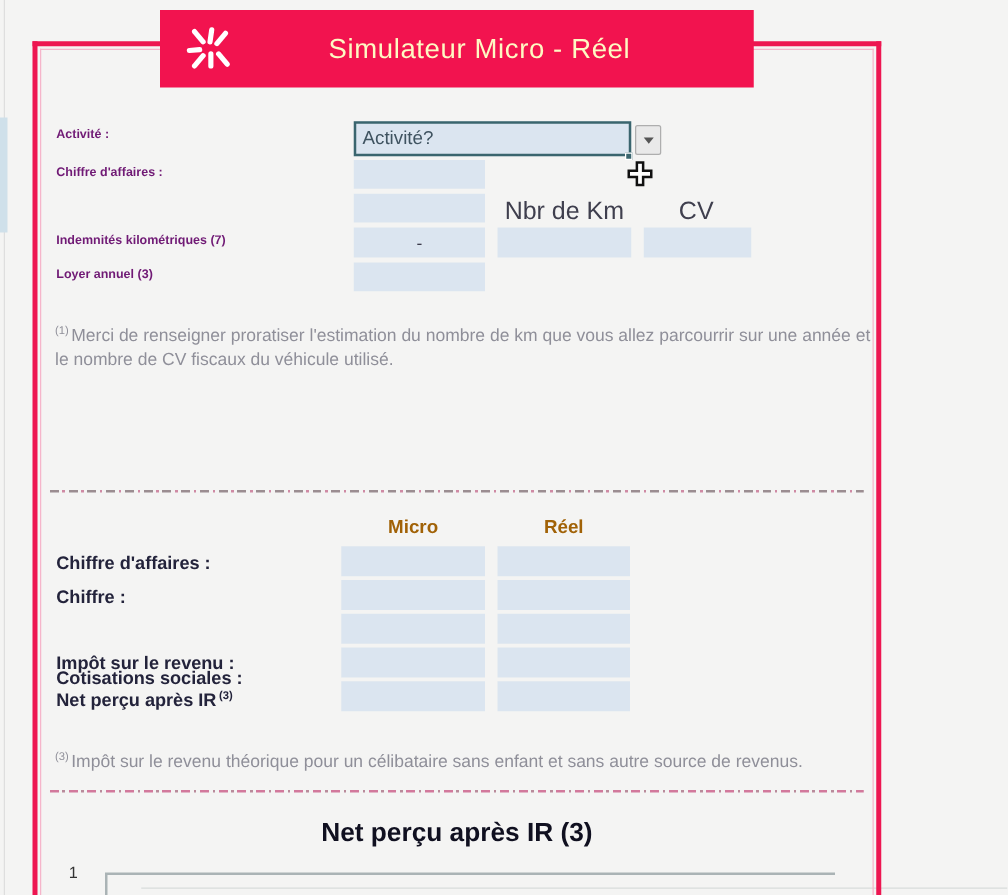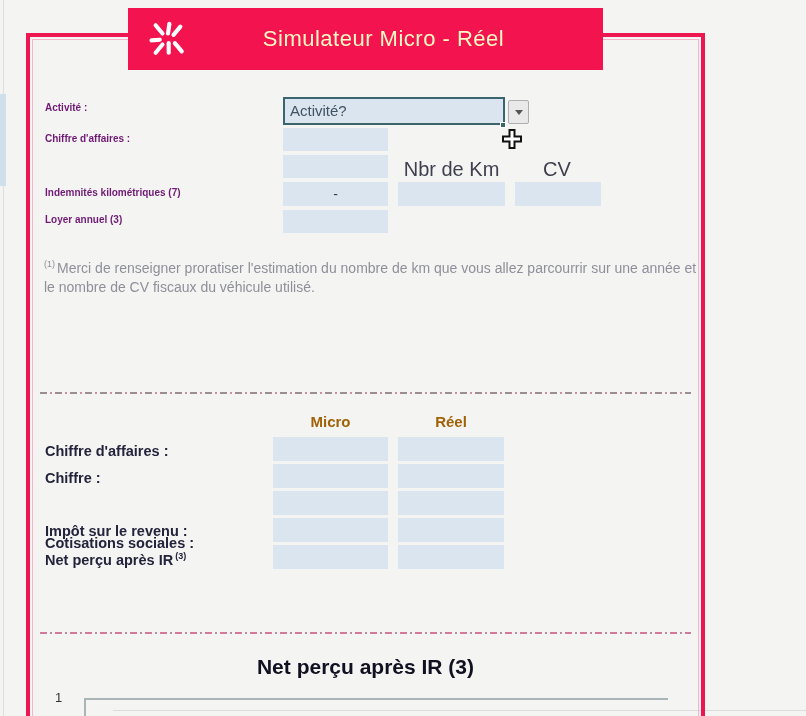--- a/index.html
+++ b/index.html
@@ -181,20 +181,21 @@
   <div class="cell" style="left:398px; top:491px; width:106px; height:24px;"></div>
 
   <div class="tbl-label" style="top:523px;">Impôt sur le revenu :</div>
   <div class="cell" style="left:273px; top:518px; width:115px; height:24px;"></div>
   <div class="cell" style="left:398px; top:518px; width:106px; height:24px;"></div>
 
   <div class="tbl-label" style="top:551px;"><span>Net perçu après IR</span><span class="sup">(3)</span></div>
   <div class="cell" style="left:273px; top:545px; width:115px; height:24px;"></div>
   <div class="cell" style="left:398px; top:545px; width:106px; height:24px;"></div>
 
+  <div class="note" style="top:596px; width:662px;"><span class="sup">(3)</span><span>Impôt sur le revenu théorique pour un célibataire sans enfant et sans autre source de revenus.</span></div>
 
   <div class="divider pink" style="top:632px;"></div>
 
   <div class="chart-title">Net perçu après IR (3)</div>
   <div class="axis-num">1</div>
   <div class="axis-hline"></div>
   <div class="axis-vtick"></div>
 
 </div>
 

